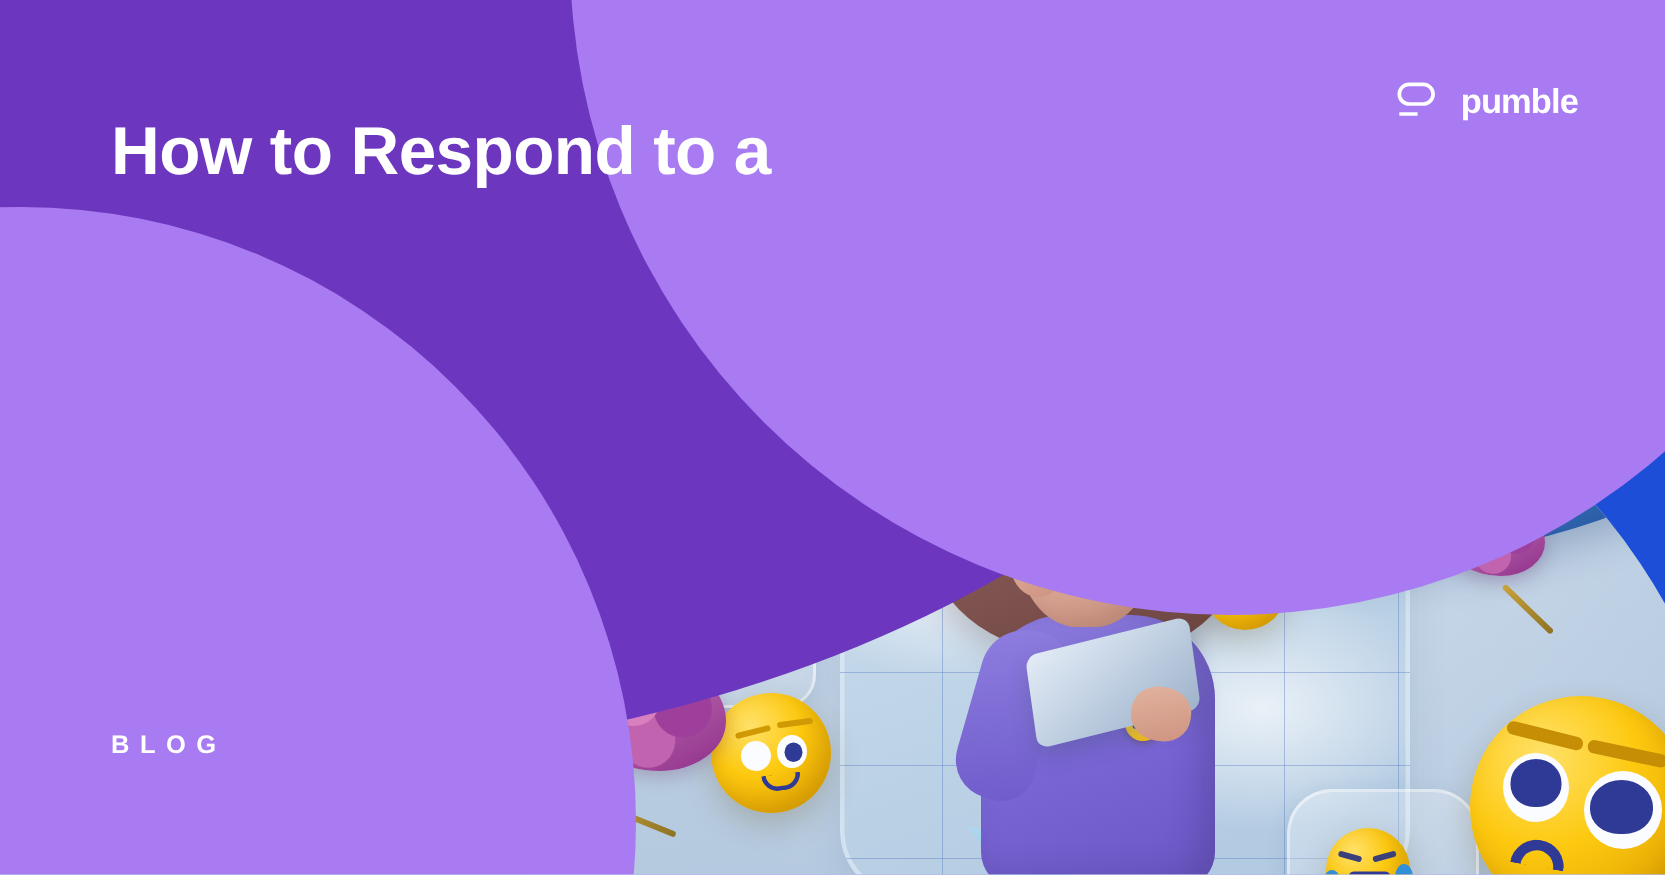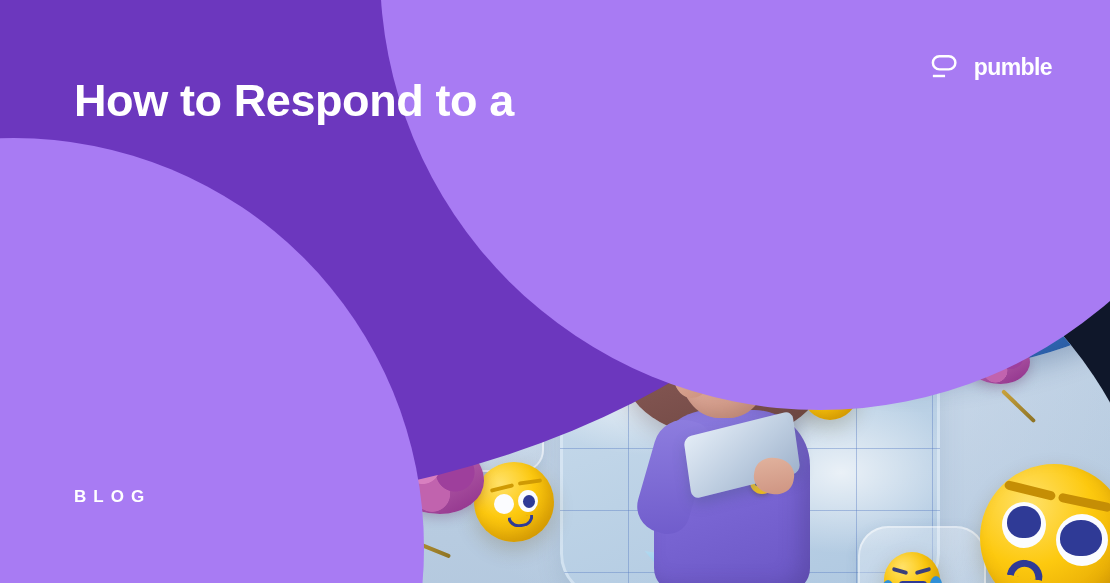--- a/index.html
+++ b/index.html
@@ -4,21 +4,21 @@
 <title>Pumble Blog Cover</title>
 <style>
   * { margin:0; padding:0; box-sizing:border-box; }
   html,body { background:#ffffff; }
   body { font-family:"Liberation Sans", sans-serif; }
 
   .canvas{
     position:relative;
     width:1110px; height:583px;
     overflow:hidden;
-    background:#0f172a;
+    background:#1d4ed8;
   }
 
   
   .photo-wrap{
     position:absolute;
     left:352px; top:196px;
     width:810px; height:810px;
     border-radius:50%;
     overflow:hidden;
     z-index:2;

